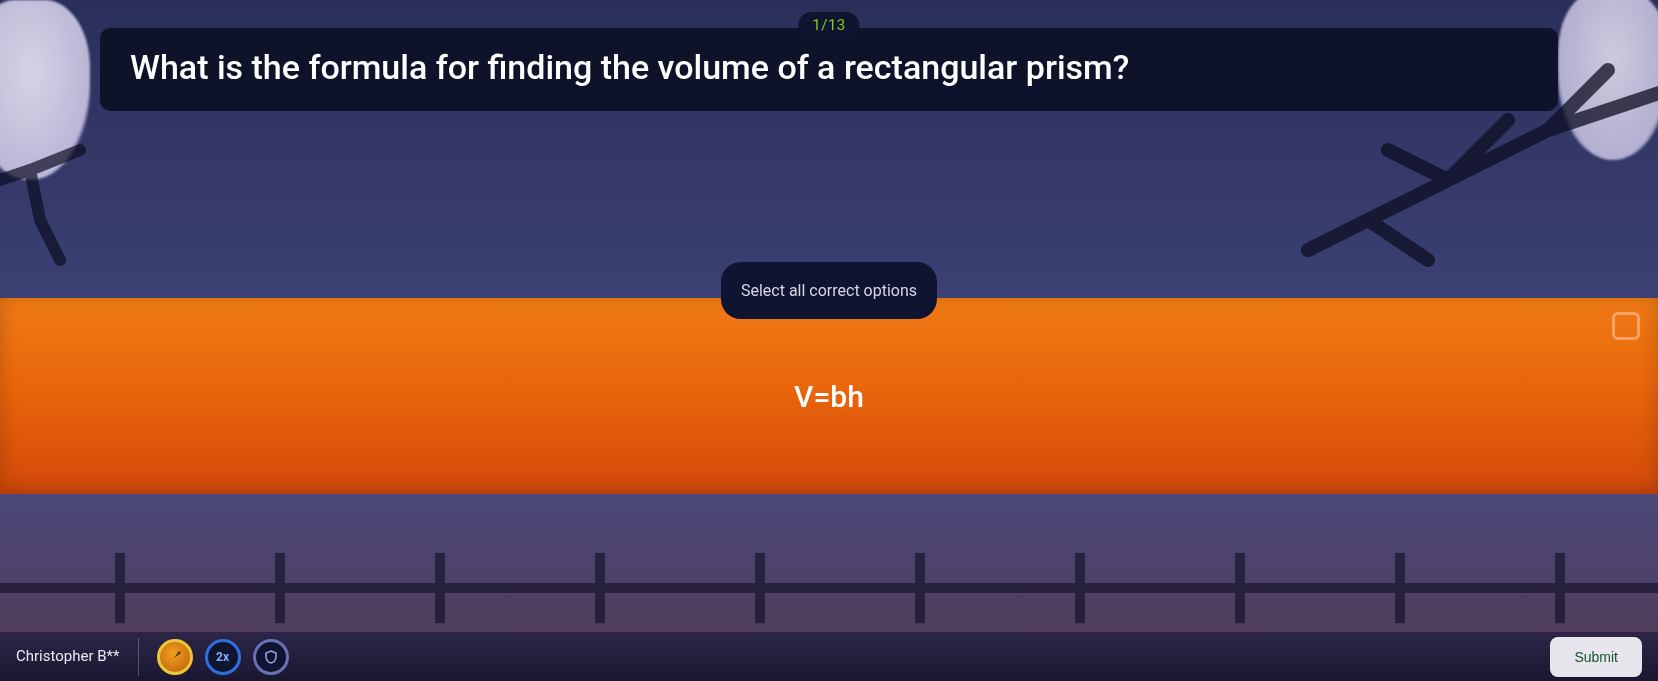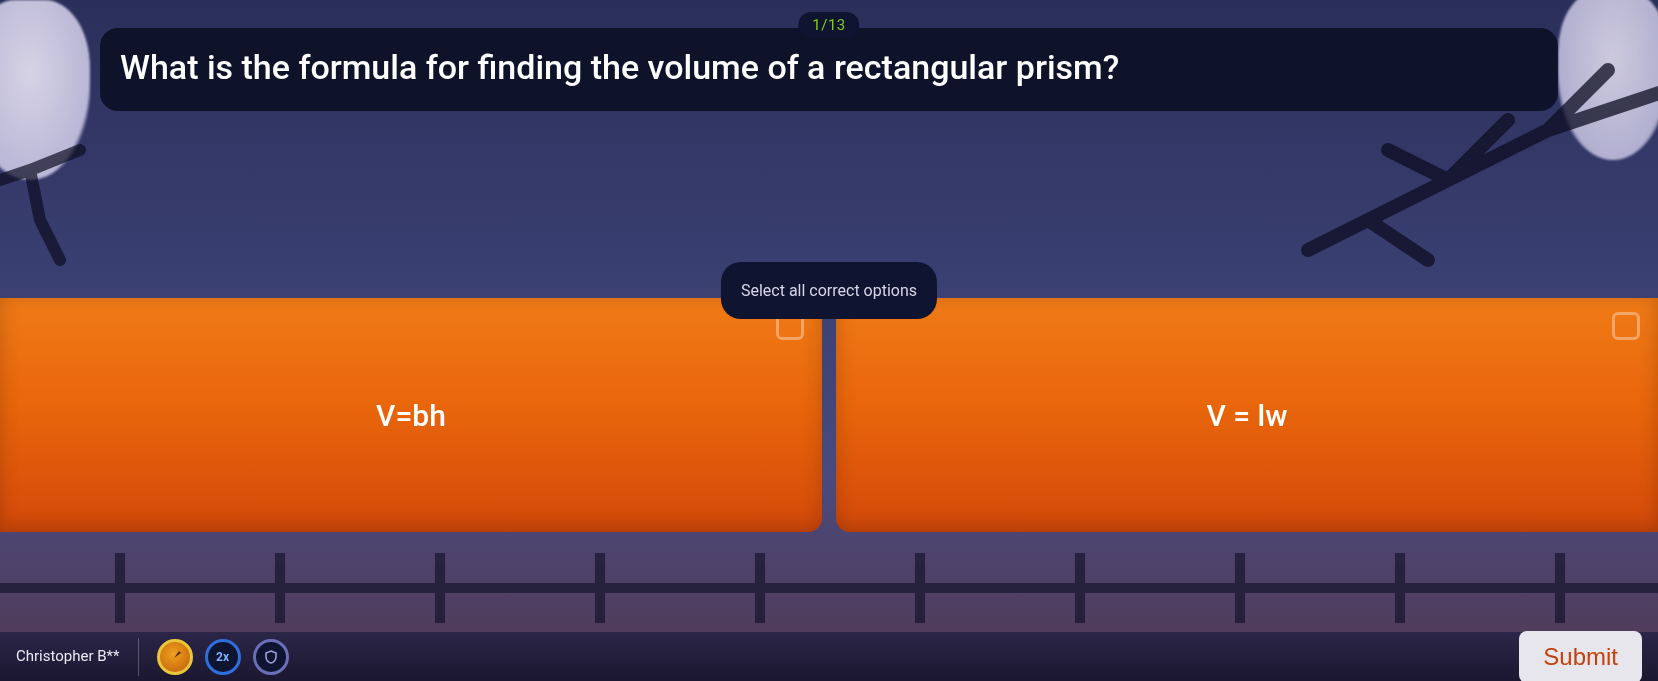--- a/index.html
+++ b/index.html
@@ -61,22 +61,22 @@
       letter-spacing: 0.5px;
       z-index: 5;
     }
 
     .question-bar {
       position: absolute;
       top: 28px;
       left: 100px;
       right: 100px;
       background: rgba(12, 16, 38, 0.92);
-      border-radius: 18px;
-      padding: 18px 30px 22px 20px;
+      border-radius: 10px;
+      padding: 18px 30px 22px 30px;
       z-index: 4;
     }
     .question-text {
       color: #fff;
       font-size: 34px;
       line-height: 1.25;
       font-weight: 500;
       text-align: left;
     }
 
@@ -98,21 +98,21 @@
       top: 298px;
       left: 0;
       right: 0;
       display: flex;
       gap: 14px;
       padding: 0 0px;
       z-index: 4;
     }
     .option-card {
       flex: 1 1 0;
-      height: 234px;
+      height: 196px;
       border-radius: 14px;
       background: linear-gradient(180deg, #f07a16 0%, #e9660b 45%, #d4490a 100%);
       position: relative;
       display: flex;
       align-items: center;
       justify-content: center;
       cursor: pointer;
       box-shadow: inset 0 -4px 20px rgba(0,0,0,0.2);
     }
     .option-card:first-child { border-top-left-radius: 0; border-bottom-left-radius: 0; }
@@ -178,25 +178,25 @@
       font-size: 13px;
       font-weight: 700;
       cursor: pointer;
     }
     .pu-1 { background: radial-gradient(circle at 45% 40%, #f0a01e 0%, #c76a0e 80%); border: 3px solid #e9c63a; color: #5a2e00; }
     .pu-2 { background: #0f1430; border: 3px solid #2e6fe0; color: #7db2ff; font-size: 12px; }
     .pu-3 { background: #0f1430; border: 3px solid #6a6fb8; color: #9aa0d8; }
     .spacer { flex: 1; }
     .submit-btn {
       background: #e8e6ed;
-      color: #c2410c;
+      color: #14532d;
       border: none;
       border-radius: 8px;
       padding: 12px 24px;
-      font-size: 24px;
+      font-size: 14px;
       cursor: pointer;
     }
   </style>
 </head>
 <body>
 
 <div class="ghost-left"></div>
 <div class="ghost-right"></div>
 <svg class="branch-right" viewBox="0 0 420 260">
   <path d="M420 30 L300 70 L200 120 L120 160 L60 190 M300 70 L360 10 M200 120 L260 60 M200 120 L140 90 M120 160 L180 200" stroke="#0d0d22" stroke-width="14" stroke-linecap="round" fill="none"></path>
@@ -210,24 +210,20 @@
 <div class="question-bar">
   <div class="question-text">What is the formula for finding the volume of a rectangular prism?</div>
 </div>
 
 <div class="instruction-pill">Select all correct options</div>
 
 <div class="options-row">
   <div class="option-card">
     <div class="option-checkbox"></div>
     <div class="option-text">V=bh</div>
-  </div>
-  <div class="option-card">
-    <div class="option-checkbox"></div>
-    <div class="option-text">V = lw</div>
   </div>
 </div>
 
 <svg class="fence" viewBox="0 0 1658 70" preserveAspectRatio="none">
   <g stroke="#0d0d22" stroke-width="10" stroke-linecap="round">
     <line x1="0" y1="35" x2="1658" y2="35"></line>
     <line x1="120" y1="0" x2="120" y2="70"></line>
     <line x1="280" y1="0" x2="280" y2="70"></line>
     <line x1="440" y1="0" x2="440" y2="70"></line>
     <line x1="600" y1="0" x2="600" y2="70"></line>

